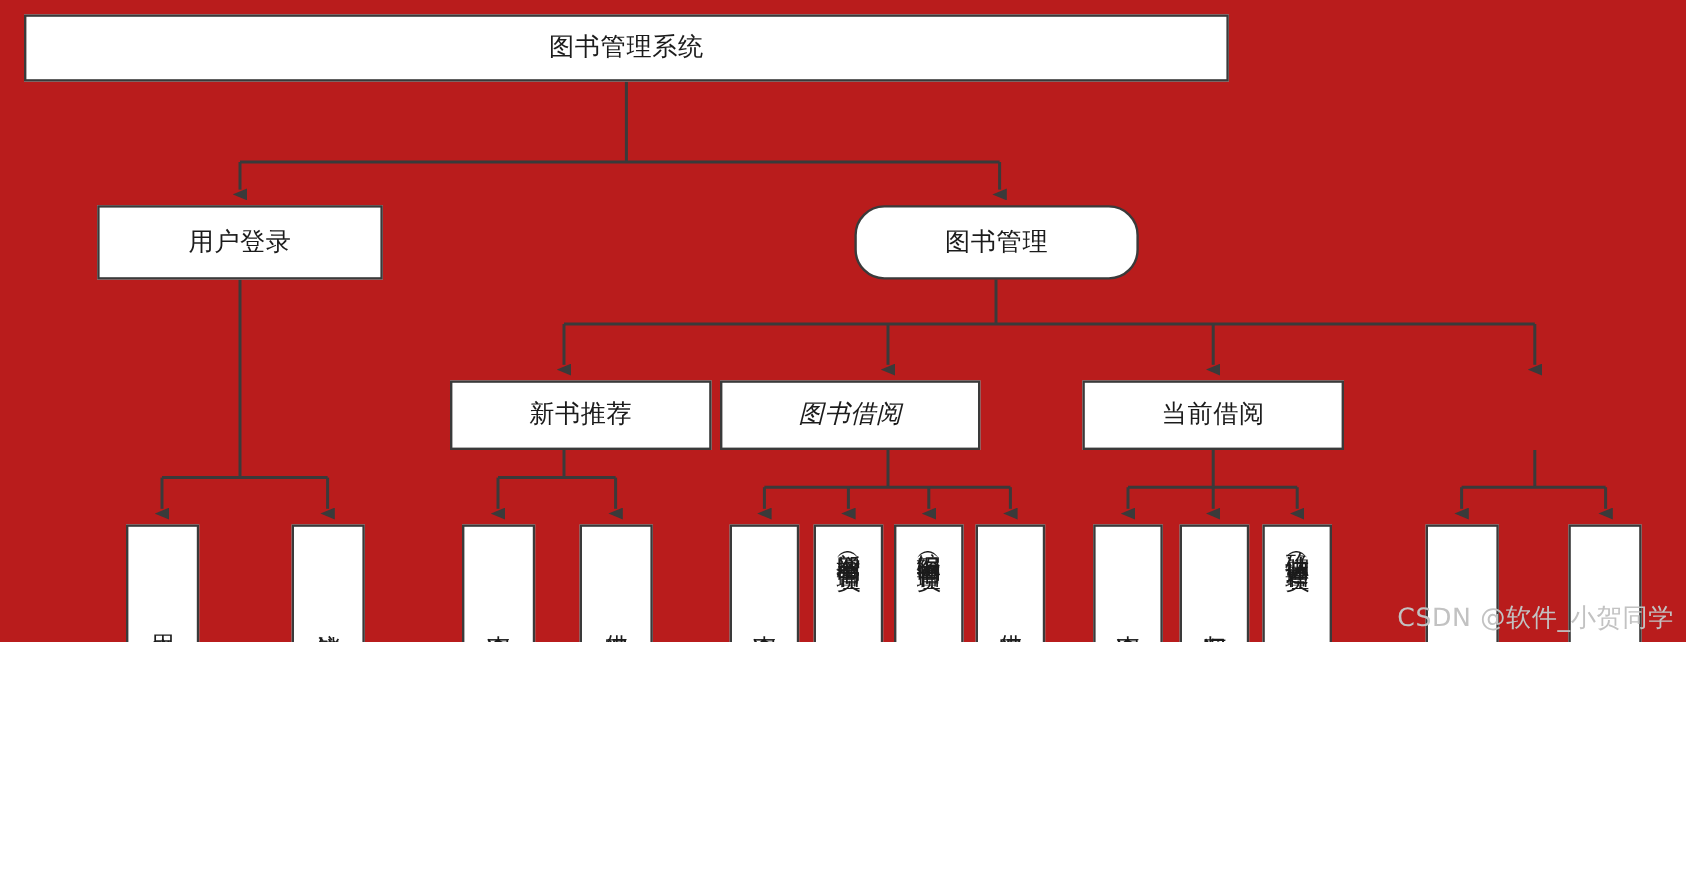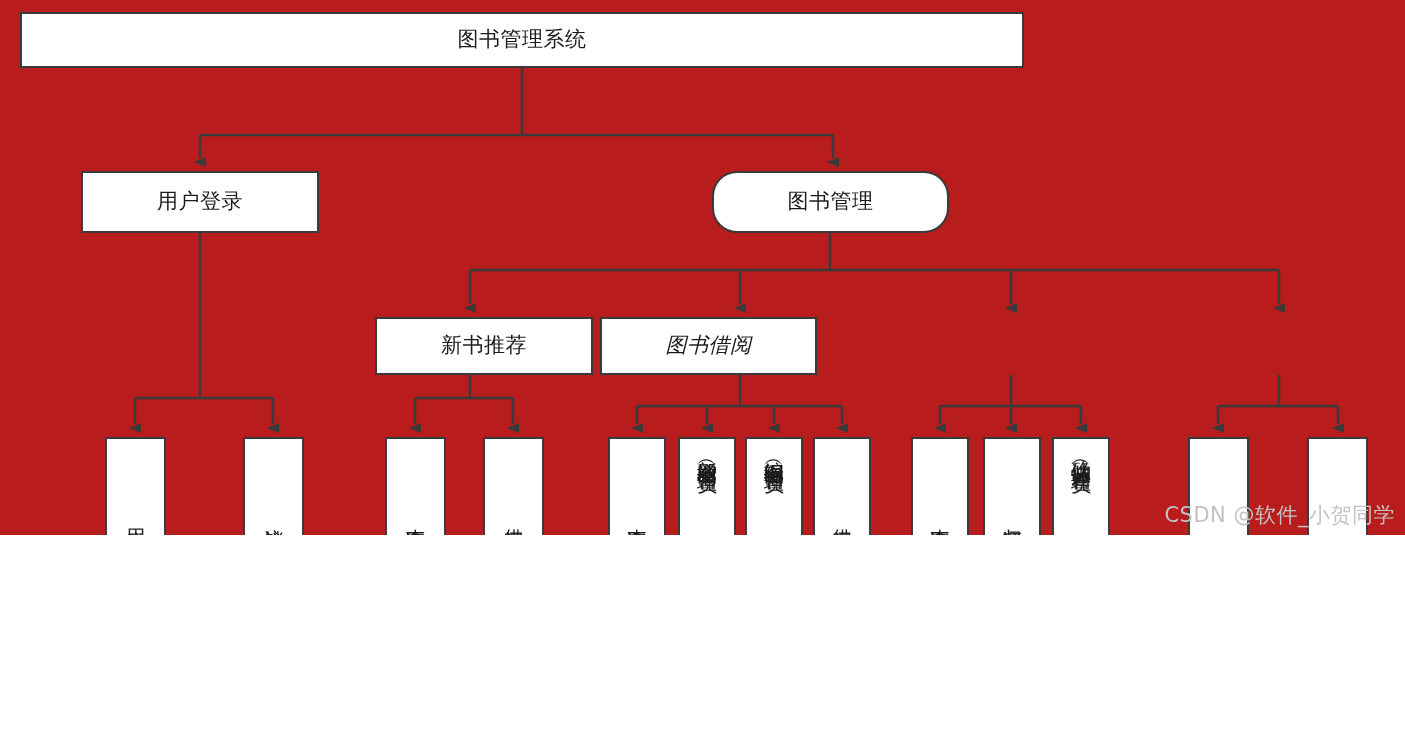--- a/index.html
+++ b/index.html
@@ -143,20 +143,23 @@
   <div class="node node-h" id="node-l2-1" style="left: 712px; top: 171px; width: 237px; height: 62px; border-radius: 25px;">
     <span>图书管理</span>
   </div>
 
   <div class="node node-h" id="node-l3-0" style="left: 361px; top: 317px; width: 218px; height: 58px; margin-left: 14px;">
     <span>新书推荐</span>
   </div>
   <div class="node node-h" id="node-l3-1" style="left: 600px; top: 317px; width: 217px; height: 58px; font-style: italic;">
     <span>图书借阅</span>
   </div>
+  <div class="node node-h" id="node-l3-2" style="left: 902px; top: 317px; width: 218px; height: 58px;">
+    <span>当前借阅</span>
+  </div>
 
   <div class="node node-v" id="node-leaf-0" style="left: 105px; top: 437px; width: 61px; height: 296px;">
     <span class="vtext mid">用户登录</span>
   </div>
   <div class="node node-v" id="node-leaf-1" style="left: 243px; top: 437px; width: 61px; height: 296px;">
     <span class="vtext mid">注销登录</span>
   </div>
   <div class="node node-v" id="node-leaf-2" style="left: 385px; top: 437px; width: 61px; height: 296px;">
     <span class="vtext mid">查询图书</span>
   </div>

